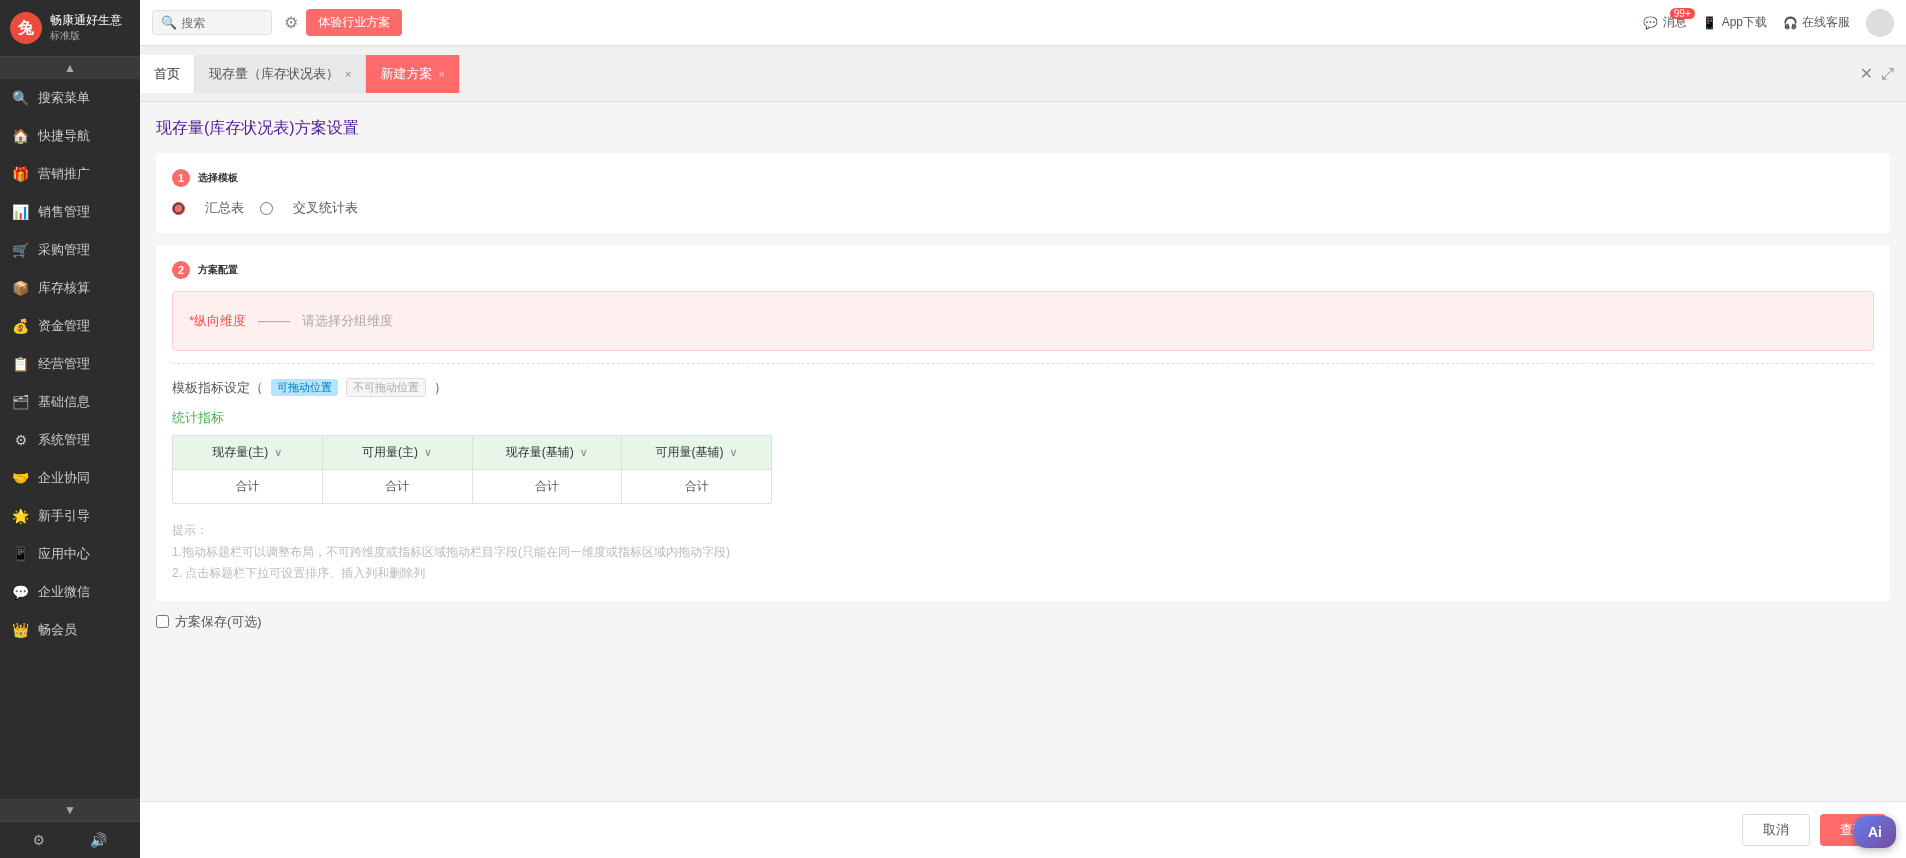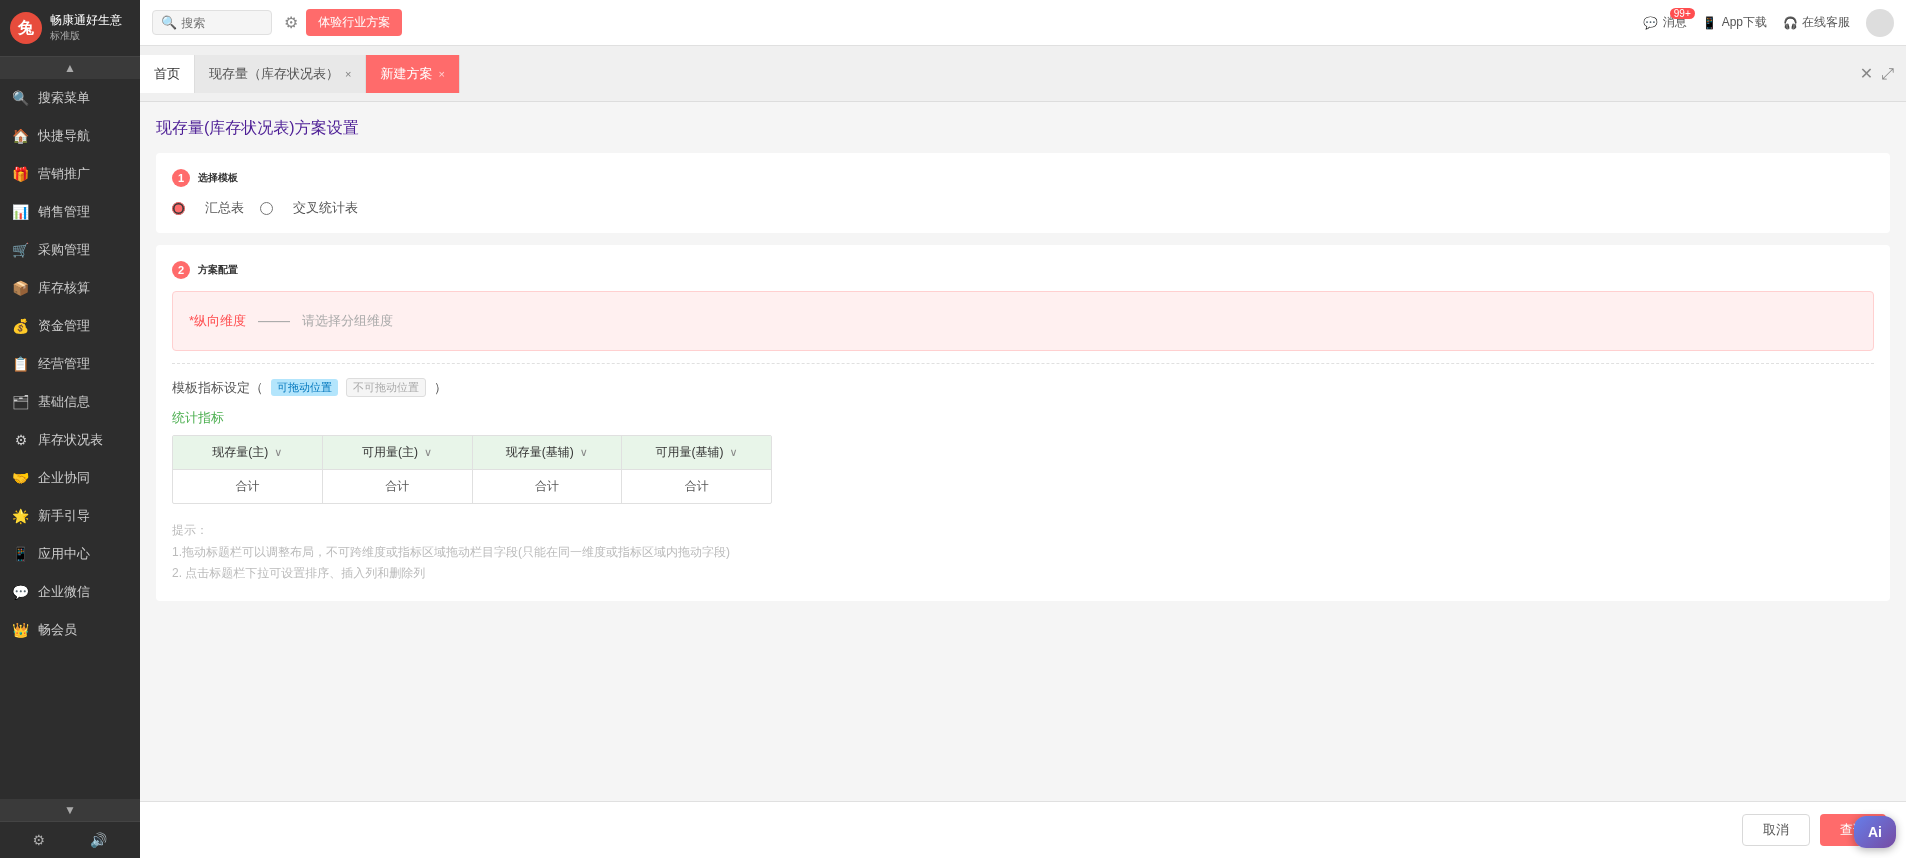--- a/index.html
+++ b/index.html
@@ -417,21 +417,21 @@
     <div class="sidebar-item">
       <span class="sidebar-icon">📋</span>
       <span>经营管理</span>
     </div>
     <div class="sidebar-item">
       <span class="sidebar-icon">🗂</span>
       <span>基础信息</span>
     </div>
     <div class="sidebar-item">
       <span class="sidebar-icon">⚙</span>
-      <span>库存状况表</span>
+      <span>系统管理</span>
     </div>
     <div class="sidebar-item">
       <span class="sidebar-icon">🤝</span>
       <span>企业协同</span>
     </div>
     <div class="sidebar-item">
       <span class="sidebar-icon">🌟</span>
       <span>新手引导</span>
     </div>
     <div class="sidebar-item">
@@ -573,20 +573,24 @@
         </div>
       </div>
 
       <div class="tips-section">
         <span class="tips-title">提示：</span>
         <div>1.拖动标题栏可以调整布局，不可跨维度或指标区域拖动栏目字段(只能在同一维度或指标区域内拖动字段)</div>
         <div>2. 点击标题栏下拉可设置排序、插入列和删除列</div>
       </div>
     </div>
 
+    <div class="save-option">
+      <input type="checkbox" class="save-checkbox" style="">
+      <span>方案保存(可选)</span>
+    </div>
   </div>
 
   <div class="footer">
     <button class="btn-cancel">取消</button>
     <button class="btn-query">查询</button>
   </div>
 </div>
 
 <div class="ai-float">Ai</div>
 

